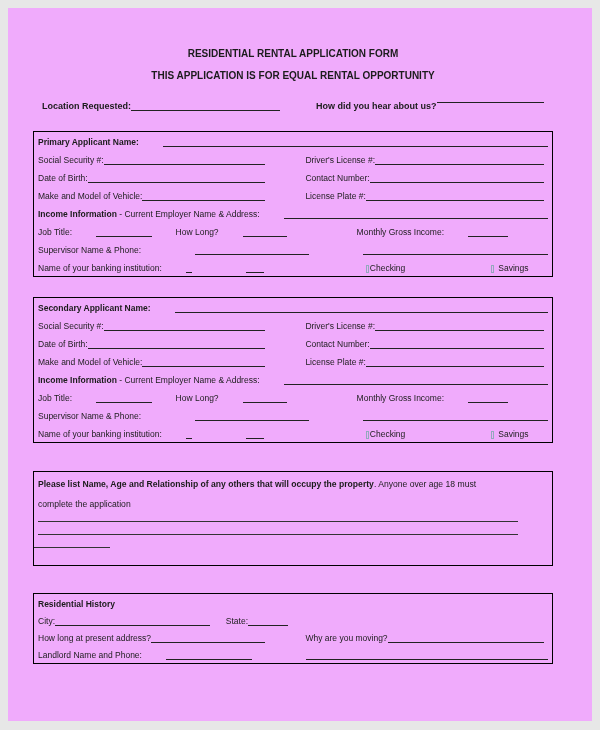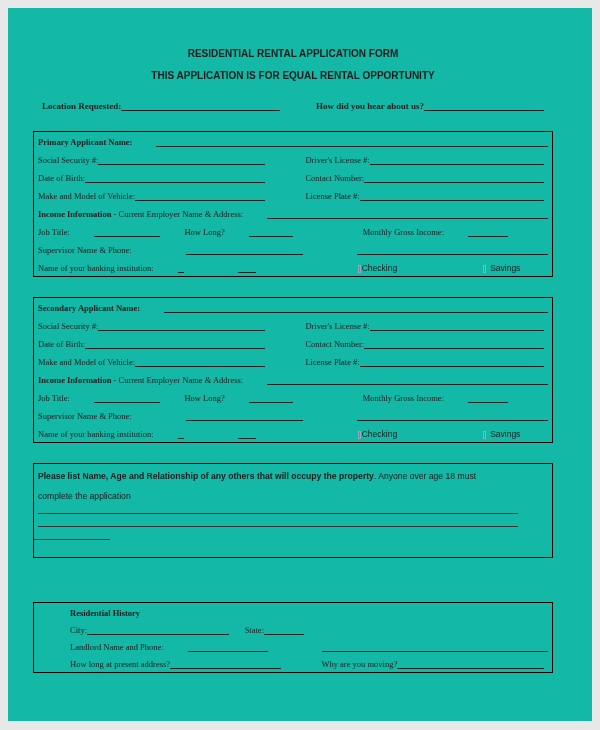--- a/index.html
+++ b/index.html
@@ -3,31 +3,31 @@
 <meta charset="utf-8">
 <style>
   * { box-sizing: border-box; }
   html,body { margin:0; padding:0; }
   body {
     width:600px; height:730px; position:relative;
     background:#e7e7e7;
     font-family:"Liberation Sans","DejaVu Sans",sans-serif;
     color:#1c1c1c;
   }
-  .page { position:absolute; left:8px; top:8px; width:584px; height:713px; background:#14b8a6; }
+  .page { position:absolute; left:8px; top:8px; width:584px; height:713px; background:#f0abfc; }
   .content { position:absolute; left:25px; top:0; width:520px; }
 
   .titles { margin-top:35px; text-align:center; font-weight:bold; font-size:10px; line-height:22px; }
 
   .intro-row { display:flex; align-items:flex-end; margin-top:10px; padding-left:9px; font-size:9px; font-weight:bold; height:14px; }
   .intro-left { display:flex; align-items:flex-end; width:238px; }
   .intro-gap { width:36px; }
-  .intro-right { display:flex; align-items:flex-end; flex:1; margin-right:9px; }
-
-  .lbl { white-space:nowrap;font-family:Liberation Serif, serif; }
+  .intro-right { display:flex; flex:1; margin-right:9px; }
+
+  .lbl { white-space:nowrap; }
   .b { font-weight:bold; }
   .fill { flex:1 1 auto; height:2px; border-bottom:1px solid #222; min-width:6px; }
 
   .box { border:1px solid #000; margin-top:20px; font-size:8.5px; }
   .frow { display:flex; align-items:flex-end; height:18px; padding:0 4px 3px 4px;gap:24px; }
   .frow.h17 { height:17px; }
   .half { display:flex; align-items:flex-end; width:50%; }
   .half.l { padding-right:16px; }
   .half.r .lastfill { margin-right:4px; }
 
@@ -37,27 +37,27 @@
   .ep10 { flex:0 0 10px; } .ep16 { flex:0 0 16px; } .ep5 { flex:0 0 5px; }
   .sf1 { flex:37 1 0; height:2px; border-bottom:1px solid #222; }
   .sf2 { flex:60 1 0; height:2px; border-bottom:1px solid #222; }
   .lf1 { flex:30 1 0; height:2px; border-bottom:1px solid #222; }
   .lf2 { flex:85 1 0; height:2px; border-bottom:1px solid #222; }
 
   .cb { display:flex; align-items:flex-end; white-space:nowrap;padding-left:12px; }
   .cbx { width:3px; height:8px; border:1px solid #93a9bd; margin-right:1px; }
   .cb.sv .cbx { margin-right:4px; }
 
-  .occ-box { margin-top:20px; height:95px; padding:2px 4px; overflow:hidden; }
+  .occ-box { margin-top:28px; height:95px; padding:2px 4px; overflow:hidden; }
   .occ-text { font-size:8.6px; line-height:20px; white-space:nowrap; }
   .oline { border-bottom:1px solid #333; width:480px; }
   .o1 { height:8px; } .o2 { height:13px; }
   .o3 { height:13px; width:76px; margin-left:-4px; }
 
-  .res-box { margin-top:44px; padding-top:1px;padding-left:32px; }
+  .res-box { margin-top:27px; padding-top:1px; }
 </style>
 </head>
 <body>
 
 <div class="page">
   <div class="content">
 
     <div class="titles">
       <div>RESIDENTIAL RENTAL APPLICATION FORM</div>
       <div>THIS APPLICATION IS FOR EQUAL RENTAL OPPORTUNITY</div>
@@ -241,31 +241,31 @@
         <div class="half r">
           <span class="lbl">City:</span>
           <span class="fill"></span>
           <span class="sp16"></span>
           <span class="lbl">State:</span>
           <span class="fill w40"></span>
           <span class="ep5"></span>
         </div>
       </div>
       <div class="frow h17">
+        <div class="half l">
+          <span class="lbl">How long at present address?</span>
+          <span class="fill"></span>
+        </div>
+        <div class="half r">
+          <span class="lbl">Why are you moving?</span>
+          <span class="fill lastfill"></span>
+        </div>
+      </div>
+      <div class="frow h17">
         <span class="lbl">Landlord Name and Phone:</span>
         <span class="lf1"></span>
         <span class="sp6"></span>
         <span class="lf2"></span>
       </div>
-      <div class="frow h17">
-        <div class="half l">
-          <span class="lbl">How long at present address?</span>
-          <span class="fill"></span>
-        </div>
-        <div class="half r">
-          <span class="lbl">Why are you moving?</span>
-          <span class="fill lastfill"></span>
-        </div>
-      </div>
     </div>
 
   </div>
 </div>
 
 </body></html>

